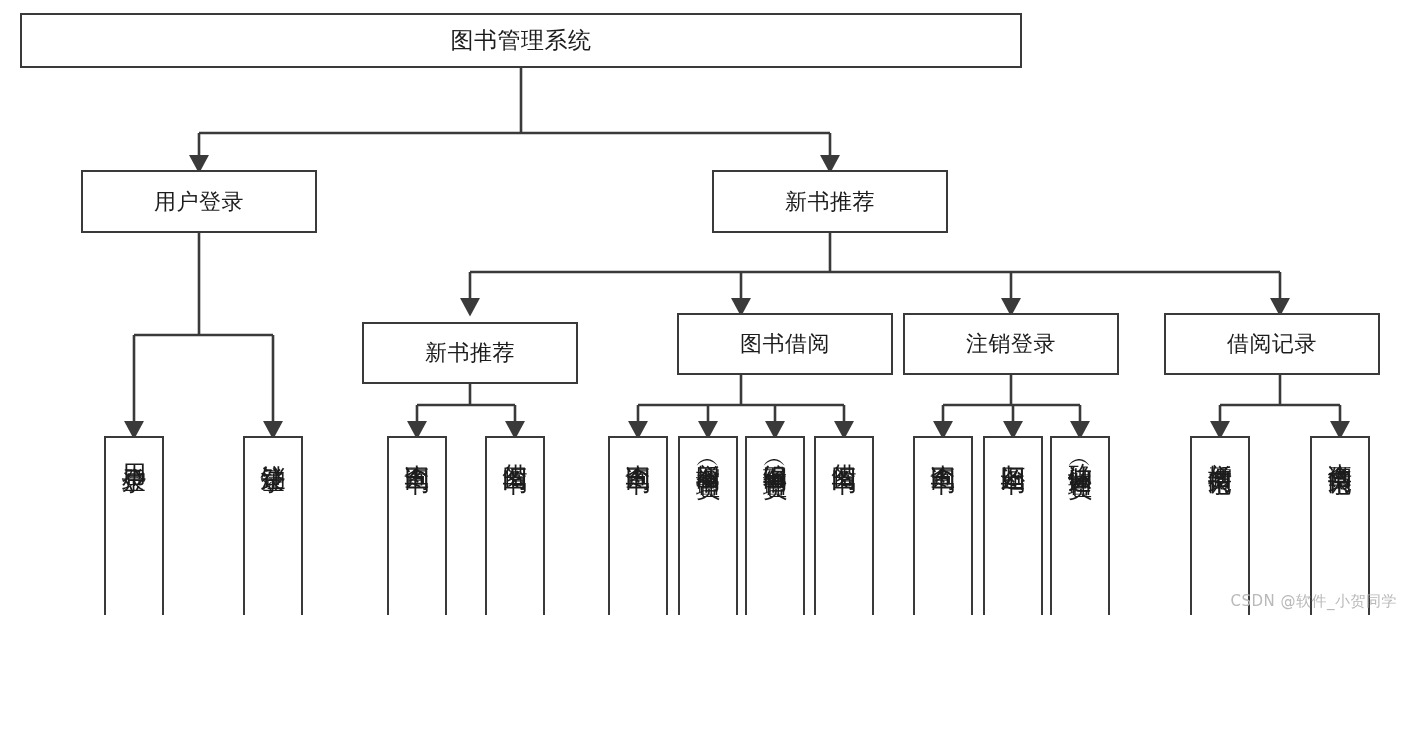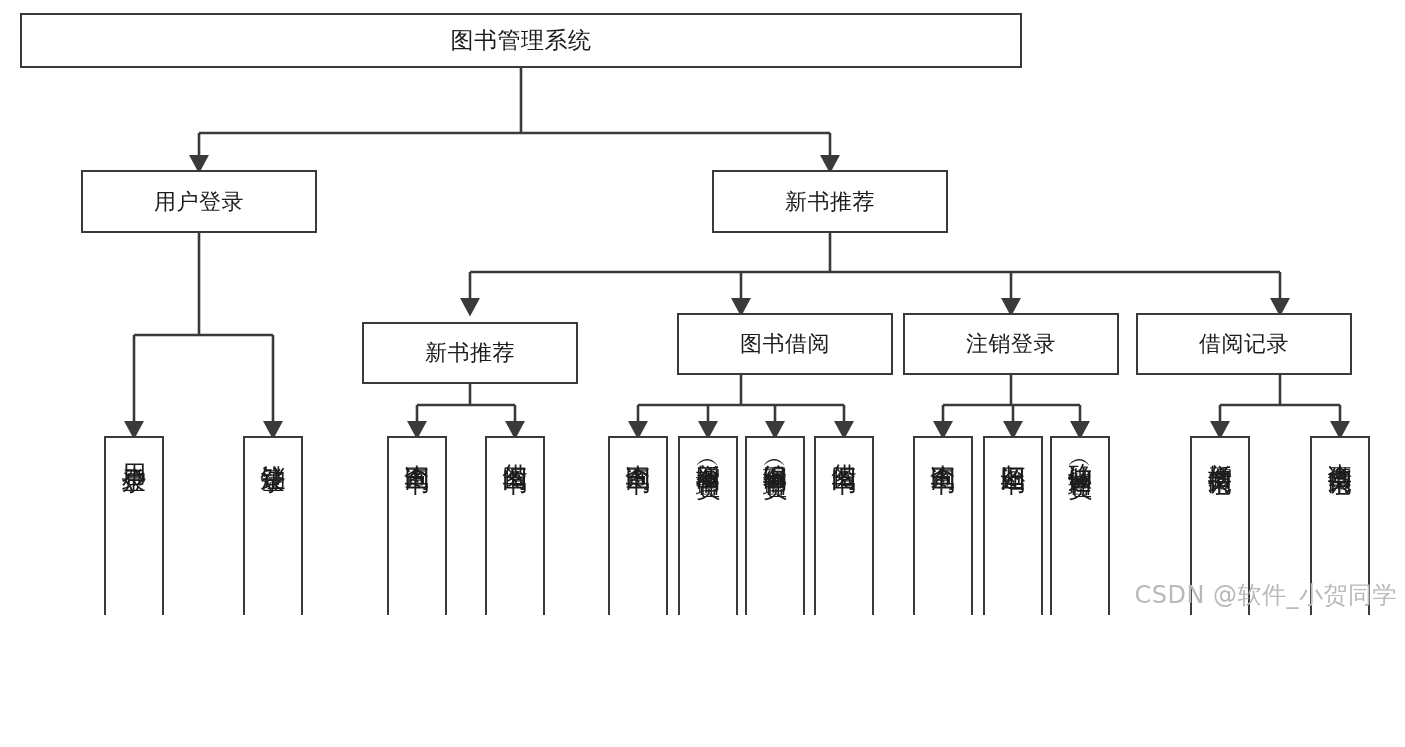--- a/index.html
+++ b/index.html
@@ -60,21 +60,21 @@
     letter-spacing: 2px;
     white-space: nowrap;
   }
   .node.vertical.tall .label {
     font-size: 24px;
   }
   #watermark {
     position: absolute;
     right: 8px;
     bottom: 4px;
-    font-size: 24px;
+    font-size: 15px;
     color: #b9b9b9;
     letter-spacing: 0.5px;
     white-space: nowrap;
     pointer-events: none;
   }
 </style>
 </head>
 <body>
 
 <div id="canvas">
@@ -142,21 +142,21 @@
 
   <div class="node horizontal" style="left:362px; top:322px; width:216px; height:62px;">
     <span class="label">新书推荐</span>
   </div>
   <div class="node horizontal" style="left:633px; top:313px; width:216px; height:62px;margin-left:44px;">
     <span class="label">图书借阅</span>
   </div>
   <div class="node horizontal" style="left:903px; top:313px; width:216px; height:62px;">
     <span class="label">注销登录</span>
   </div>
-  <div class="node horizontal" style="left:1136px; top:313px; width:216px; height:62px;justify-content:center;">
+  <div class="node horizontal" style="left:1164px; top:313px; width:216px; height:62px;justify-content:center;">
     <span class="label">借阅记录</span>
   </div>
 
   <div class="node vertical" style="left:104px; top:436px; width:60px; height:297px;">
     <span class="label">用户登录</span>
   </div>
   <div class="node vertical" style="left:243px; top:436px; width:60px; height:297px;">
     <span class="label">注销登录</span>
   </div>
 

